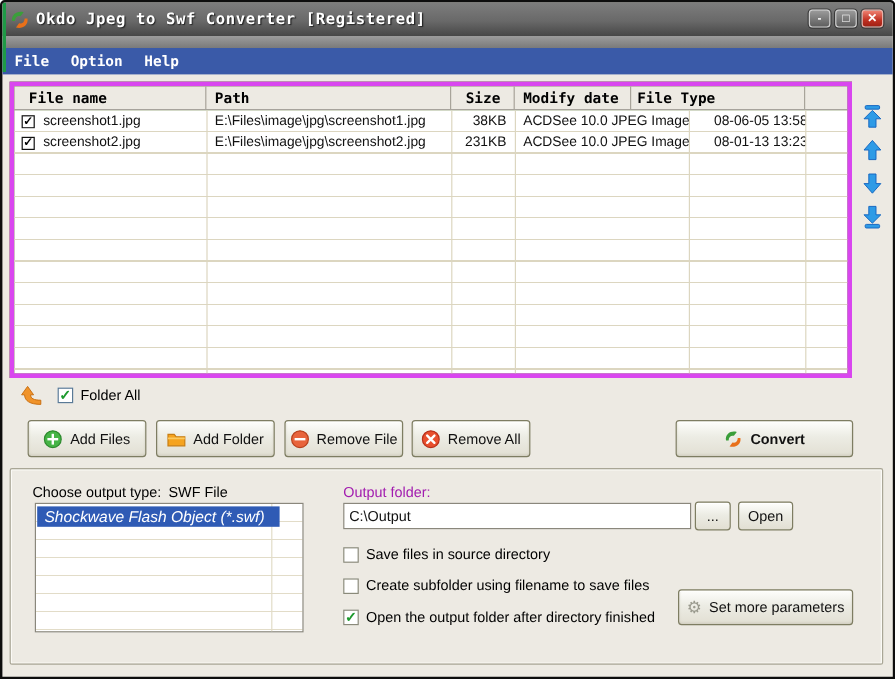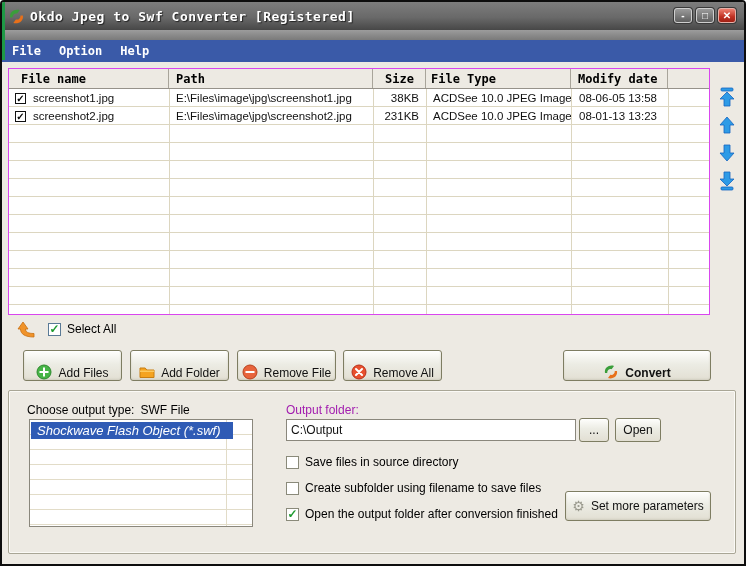--- a/index.html
+++ b/index.html
@@ -42,21 +42,21 @@
     background:#3A5AA8; display:flex; align-items:center; padding-left:10px;
   }
   .menu-item {
     color:#fff; font-family:"DejaVu Sans Mono", monospace; font-weight:bold;
     font-size:12px; margin-right:18px; cursor:default;
   }
 
   
   .file-table {
     position:absolute; left:6px; top:66px; width:702px; height:247px;
-    background:#4d7c0f; border:1px solid #d946ef;
+    background:#4d7c0f; border:4px solid #d946ef;
   }
   .thead {
     position:absolute; left:0; top:0; right:0; height:20px;
     background:#EDEAE3; border-bottom:1px solid #96928a;
     display:flex; font-family:"DejaVu Sans Mono", monospace; font-weight:bold;
     font-size:12px; color:#000;
   }
   .th { border-right:1px solid #a8a49a; padding:3px 6px 0 7px; overflow:hidden; white-space:nowrap; }
   .th.c0{width:160px; padding-left:12px;} .th.c1{width:204px;} .th.c2{width:53px; text-align:center;}
   .th.c3{width:145px; padding-left:5px;} .th.c4{width:97px;} .th.c5{flex:1; border-right:none;}
@@ -65,21 +65,21 @@
     background-image:repeating-linear-gradient(to bottom, transparent 0 17px, #DCD6C0 17px 18px);
   }
   .vline { position:absolute; top:0; bottom:0; width:0; border-left:1px solid #DCD6C0; }
   .trow {
     position:absolute; left:0; right:0; height:18px; display:flex; align-items:center;
     font-size:11.5px; color:#111; white-space:nowrap;
   }
   .td { overflow:hidden; white-space:nowrap; }
   .td.c0{width:160px; display:flex; align-items:center; padding-left:6px;}
   .td.c1{width:204px; padding-left:7px;} .td.c2{width:53px; text-align:right; padding-right:7px;}
-  .td.c3{width:145px; padding-left:7px;} .td.c4{width:97px; padding-left:8px;}
+  .td.c3{width:145px; padding-left:7px;} .td.c4{width:97px; padding-left:21px;}
   .row-check {
     width:11px; height:11px; border:1.5px solid #111; background:#fff; margin-right:7px;
     font-size:10px; line-height:9px; text-align:center; color:#000; font-weight:bold; flex:none;
   }
   .row-check .mark { visibility:hidden; }
   .row-check.checked .mark { visibility:visible; }
 
   
   .arrow-col { position:absolute; left:714px; top:84px; width:24px; display:flex; flex-direction:column; gap:6px; }
   .arrow-btn { width:22px; height:22px; cursor:pointer; }
@@ -94,21 +94,21 @@
   .cbx .mark { visibility:hidden; }
   .cbx.checked .mark { visibility:visible; }
   .cbx-label { font-size:12px; color:#000; margin-left:6px; }
 
   
   .btn {
     position:absolute; height:31px; border:1px solid #7e7d62; border-radius:3px;
     background:linear-gradient(#fefefc, #ececе4 45%, #e2dfd3);
     background:linear-gradient(#fefefc, #ecece4 45%, #e2dfd3);
     box-shadow:inset 0 1px 0 #fff, inset 0 -1px 2px #d0cdbf;
-    display:flex; align-items:flex-end; justify-content:center; gap:6px;
+    display:flex; align-items:center; justify-content:center; gap:6px;
     font-size:12px; color:#111; cursor:pointer;
   }
   .btn .ico { width:16px; height:16px; flex:none; }
   .btn-addfiles { left:21px; top:348px; width:99px; }
   .btn-addfolder { left:128px; top:348px; width:99px; }
   .btn-removefile { left:235px; top:348px; width:99px; }
   .btn-removeall { left:341px; top:348px; width:99px; }
   .btn-convert { left:561px; top:348px; width:148px; font-weight:bold; }
 
   
@@ -180,22 +180,22 @@
     <span class="menu-item">File</span>
     <span class="menu-item">Option</span>
     <span class="menu-item">Help</span>
   </div>
 
   <div class="file-table">
     <div class="thead">
       <div class="th c0">File name</div>
       <div class="th c1">Path</div>
       <div class="th c2">Size</div>
+      <div class="th c4">Modify date</div>
       <div class="th c3">File Type</div>
-      <div class="th c4">Modify date</div>
       <div class="th c5"></div>
     </div>
     <div class="tbody">
       <div class="vline" style="left:160px"></div>
       <div class="vline" style="left:364px"></div>
       <div class="vline" style="left:417px"></div>
       <div class="vline" style="left:562px"></div>
       <div class="vline" style="left:659px"></div>
 
       <div class="trow" style="top:0">
@@ -237,21 +237,21 @@
       <path d="M11 16 L4 9 H8 V2 H14 V9 H18 Z" fill="#2E9BE6" stroke="#1565C0" stroke-width="0.8"></path>
       <rect x="5" y="17" width="12" height="3" rx="1" fill="#2E9BE6" stroke="#1565C0" stroke-width="0.8"></rect>
     </svg>
   </div>
 
   <div class="selectall-row">
     <svg class="bent-arrow" viewBox="0 0 20 18">
       <path d="M2 9 L7 2 L12 9 H9.5 C9.5 12 12 13.5 18 13.5 L18 17 C9 17 4.5 14 4.5 9 Z" fill="#F0932A" stroke="#C86E10" stroke-width="0.8"></path>
     </svg>
     <span class="cbx checked" style="border-color:#5a7a96"><span class="mark">✓</span></span>
-    <span class="cbx-label">Select All</span>
+    <span class="cbx-label">Folder All</span>
   </div>
 
   <div class="btn btn-addfiles">
     <svg class="ico" viewBox="0 0 16 16">
       <circle cx="8" cy="8" r="7" fill="#46b446" stroke="#2e8a2e"></circle>
       <rect x="7" y="3.5" width="2" height="9" fill="#fff"></rect>
         <rect x="3.5" y="7" width="9" height="2" fill="#fff"></rect>
     </svg>
     <span>Add Files</span>
   </div>
@@ -302,21 +302,21 @@
     <div class="gb-check gbc0">
       <span class="cbx"><span class="mark">✓</span></span>
       <span class="cbx-label">Save files in source directory</span>
     </div>
     <div class="gb-check gbc1">
       <span class="cbx"><span class="mark">✓</span></span>
       <span class="cbx-label">Create subfolder using filename to save files</span>
     </div>
     <div class="gb-check gbc2">
       <span class="cbx checked"><span class="mark">✓</span></span>
-      <span class="cbx-label">Open the output folder after conversion finished</span>
+      <span class="cbx-label">Open the output folder after directory finished</span>
     </div>
 
     <div class="btn-setparams">
       <span class="gear">⚙</span>
       <span>Set more parameters</span>
     </div>
   </div>
 </div>
 
 </body></html>

